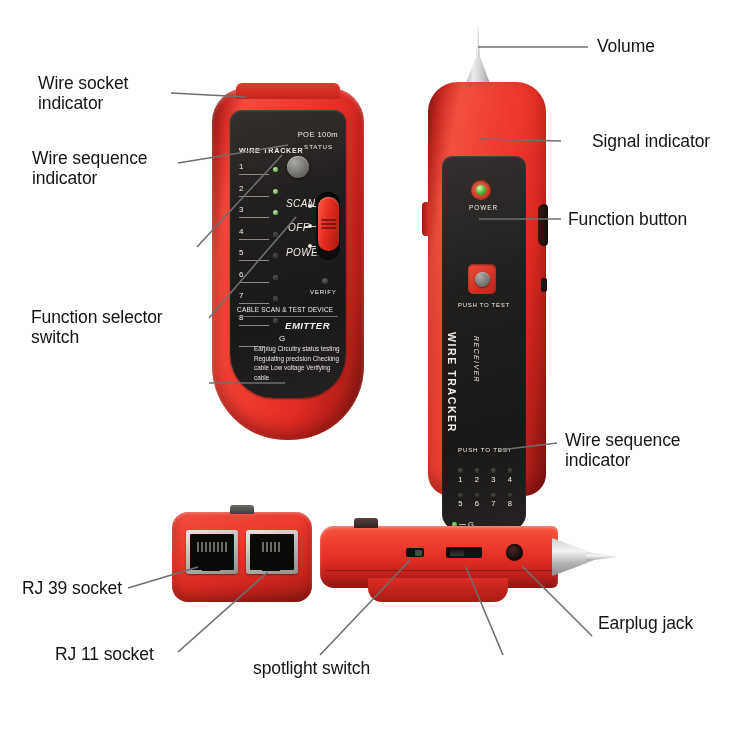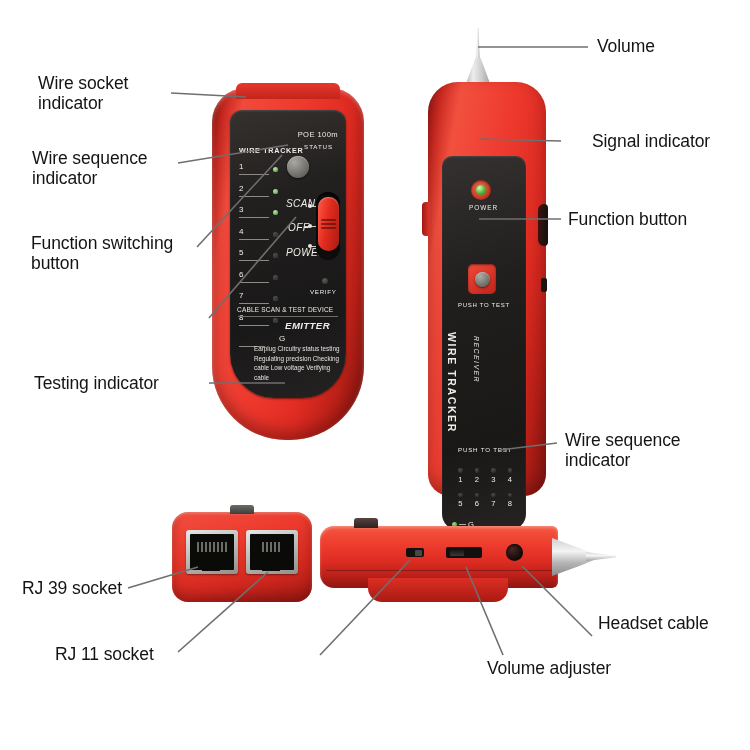--- a/index.html
+++ b/index.html
@@ -477,28 +477,27 @@
       <path name="x" d="M320,655 L410,560"></path>
       <path d="M503,655 L466,567"></path>
       <path d="M592,636 L522,566"></path>
     </g>
   </svg>
 
   <div class="callout" style="left:38px; top:73px;">Wire socket
 indicator</div>
   <div class="callout" style="left:32px; top:148px;">Wire sequence
 indicator</div>
-  <div class="callout" style="left:31px; top:233px;">Function switching
-button</div>
-  <div class="callout" style="left:34px; top:373px;">Testing indicator</div>
+  <div class="callout" style="left:31px; top:307px;">Function selector
+switch</div>
 
   <div class="callout" style="left:597px; top:36px;">Volume</div>
   <div class="callout" style="left:568px; top:131px;margin-left:24px;">Signal indicator</div>
   <div class="callout" style="left:568px; top:209px;">Function button</div>
   <div class="callout" style="left:565px; top:430px;">Wire sequence
 indicator</div>
 
   <div class="callout" style="left:22px; top:578px;">RJ 39 socket</div>
   <div class="callout" style="left:55px; top:644px;">RJ 11 socket</div>
-  <div class="callout" style="left:487px; top:658px;">Volume adjuster</div>
-  <div class="callout" style="left:598px; top:613px;">Headset cable</div>
+  <div class="callout" style="left:253px; top:658px;">spotlight switch</div>
+  <div class="callout" style="left:598px; top:613px;">Earplug jack</div>
 
 </div>
 
 </body></html>

